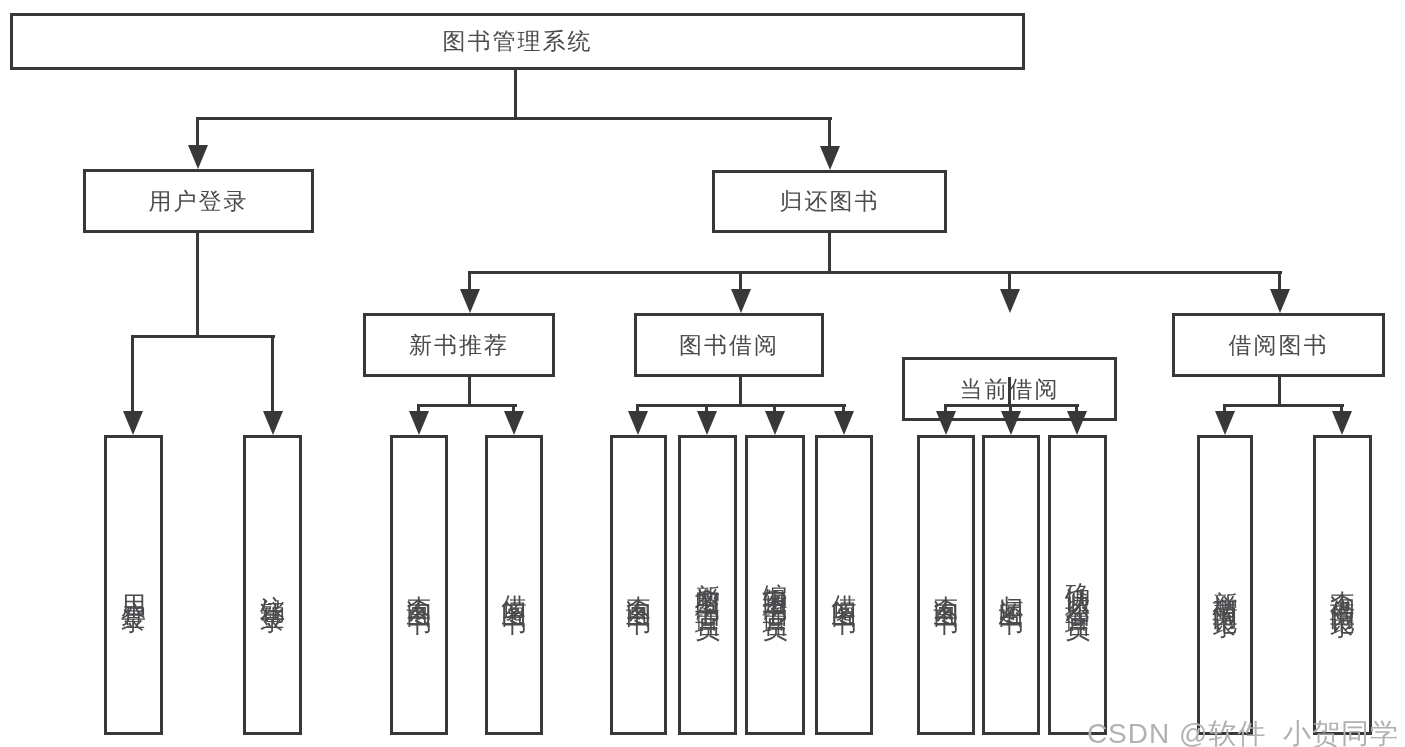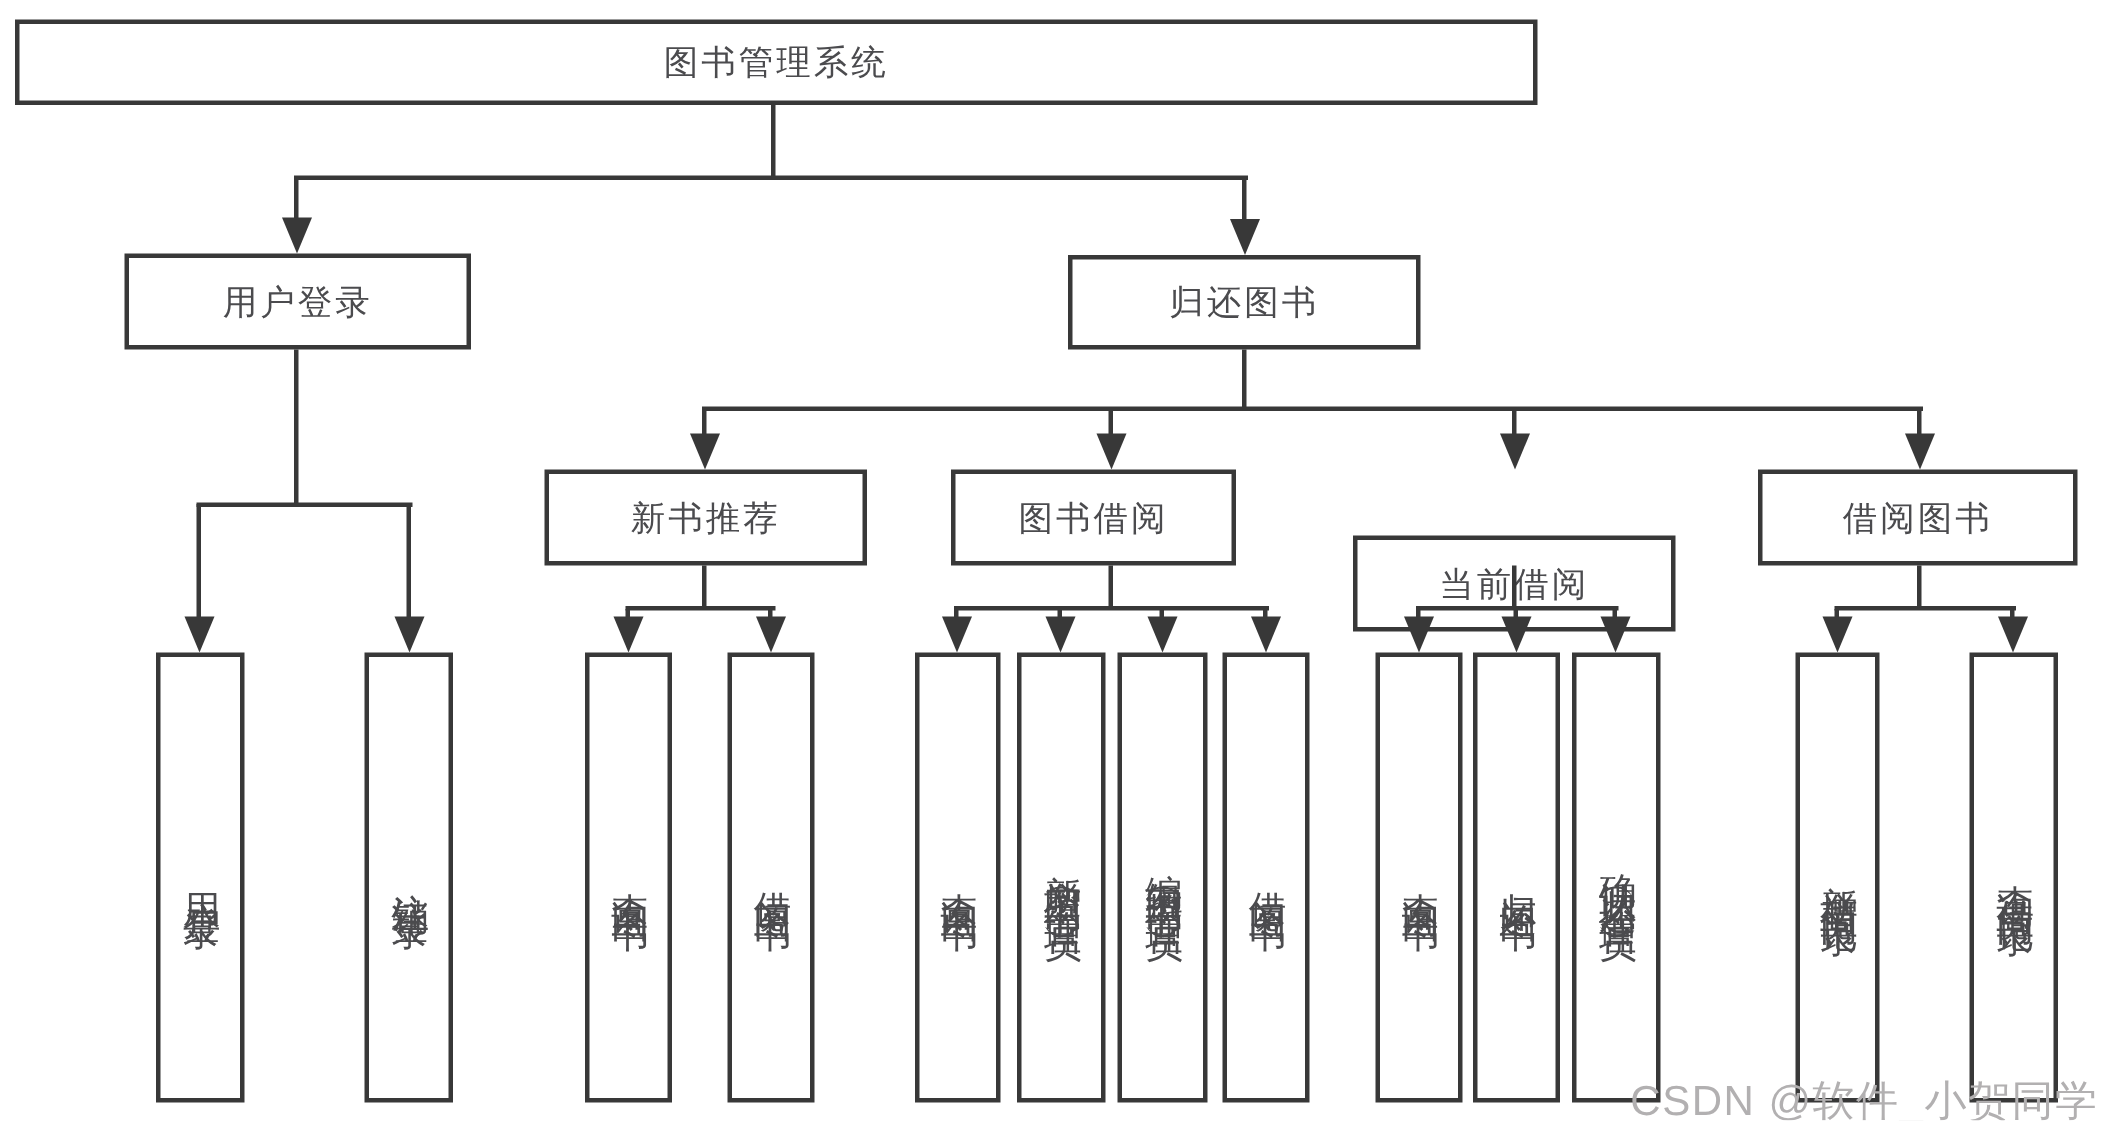--- a/index.html
+++ b/index.html
@@ -58,21 +58,21 @@
 </head>
 <body>
 
 <div id="canvas">
 
   <div class="hnode" style="left:10px;top:13px;width:1015px;height:57px;">图书管理系统</div>
 
   <div class="hnode" style="left:83px;top:169px;width:231px;height:64px;">用户登录</div>
   <div class="hnode" style="left:712px;top:170px;width:235px;height:63px;">归还图书</div>
 
-  <div class="hnode" style="left:363px;top:313px;width:215px;height:64px;">新书推荐</div>
+  <div class="hnode" style="left:363px;top:313px;width:192px;height:64px;">新书推荐</div>
   <div class="hnode" style="left:634px;top:313px;width:190px;height:64px;">图书借阅</div>
   <div class="hnode" style="left:902px;top:313px;width:215px;height:64px;margin-top:44px;">当前借阅</div>
   <div class="hnode" style="left:1172px;top:313px;width:213px;height:64px;">借阅图书</div>
 
   <div class="vnode" style="left:104px;width:59px;">
     <span>用户登录</span>
     </div>
   <div class="vnode" style="left:243px;width:59px;">
     <span>注销登录</span>
     </div>

